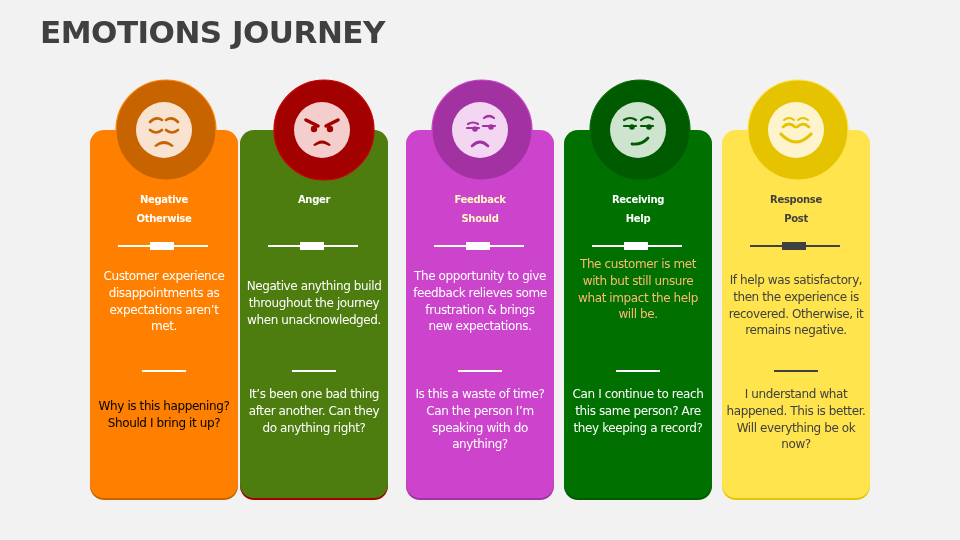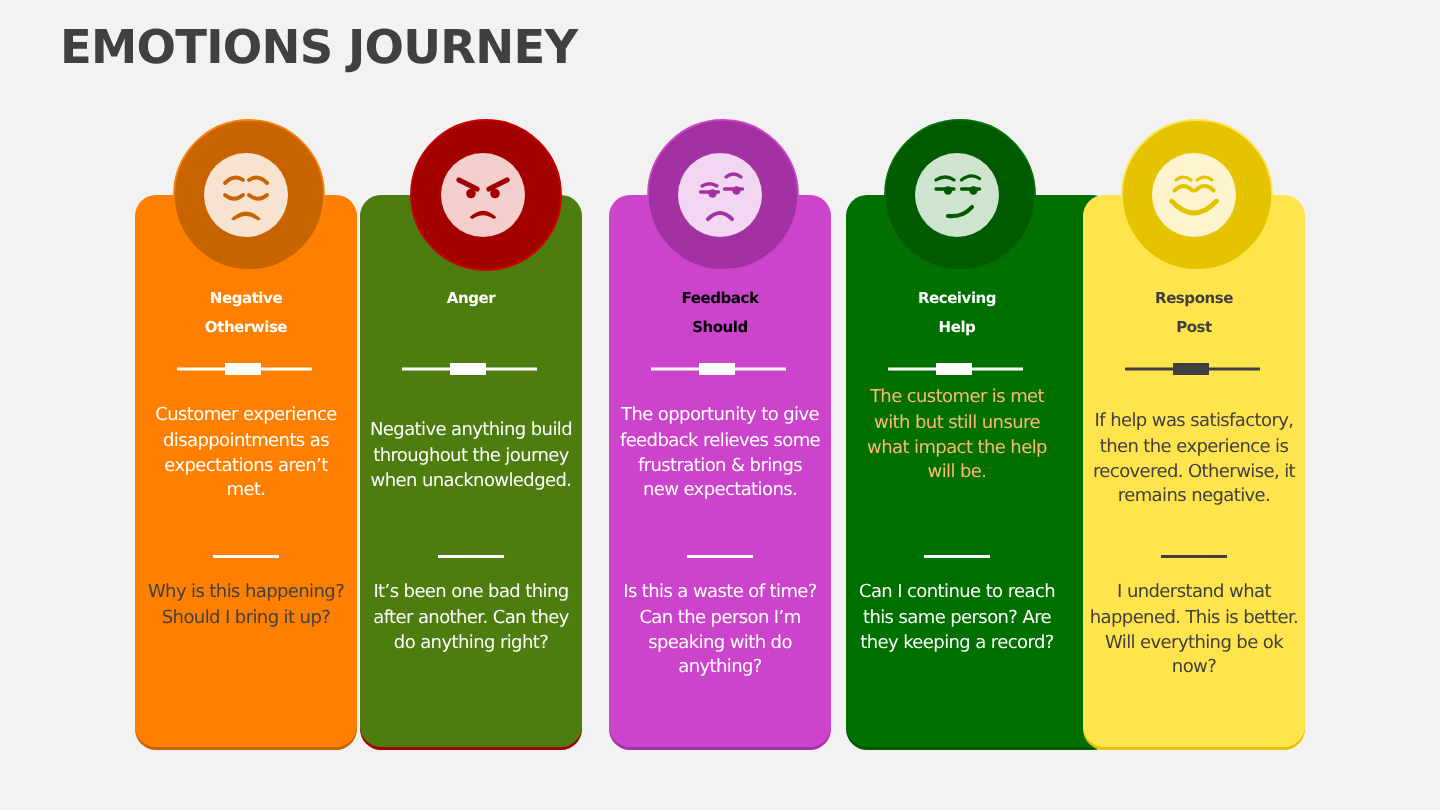--- a/index.html
+++ b/index.html
@@ -24,21 +24,21 @@
     <div class="card" style="left: 90px; background: rgb(255, 128, 0); box-shadow: rgb(200, 100, 0) 0px 2px 0px;">
     <div class="heading" style="color:#ffffff">
       <div>Negative</div>
       <div>Otherwise</div>
     </div>
     <div class="slider" style="background:#ffffff">
       <div class="knob" style="background:#ffffff"></div>
     </div>
     <div class="desc" style="color:#ffffff; top:138px">Customer experience disappointments as expectations aren’t met.</div>
     <div class="rule" style="background:#ffffff; top:240px"></div>
-    <div class="quote" style="color:#404040; top:256px">Why is this happening? Should I bring it up?</div>
+    <div class="quote" style="color:#000000; top:268px">Why is this happening? Should I bring it up?</div>
   </div>
     <div class="badge" style="left: 112px; top: 76px;">
     <svg viewBox="0 0 104 104">
       <path d="M6 58 A50 50 0 0 1 50 4 L51 10 A44 44 0 0 0 12 58 Z" fill="#c86400"></path>
       <circle cx="54" cy="54" r="50" fill="#c86400" stroke="#ff8000" stroke-width="1.2"></circle>
       <circle cx="52" cy="54" r="28" fill="#f8e2d0"></circle>
 
     <path d="M38 46 Q44 40 50 44" stroke="#c86400" stroke-width="2.6" fill="none" stroke-linecap="round"></path>
     <path d="M66 46 Q60 40 54 44" stroke="#c86400" stroke-width="2.6" fill="none" stroke-linecap="round"></path>
     <path d="M38 54 Q44 59 50 54" stroke="#c86400" stroke-width="2.6" fill="none" stroke-linecap="round"></path>
@@ -62,21 +62,21 @@
       <circle cx="54" cy="54" r="50" fill="#a30000" stroke="#cc0000" stroke-width="1.2"></circle>
       <circle cx="52" cy="54" r="28" fill="#f4cdcd"></circle>
 
     <path d="M36 44 L48 50" stroke="#a30000" stroke-width="3.5" stroke-linecap="round"></path>
     <path d="M68 44 L56 50" stroke="#a30000" stroke-width="3.5" stroke-linecap="round"></path>
     <circle cx="44" cy="53" r="3.2" fill="#a30000"></circle>
     <circle cx="60" cy="53" r="3.2" fill="#a30000"></circle>
     <path d="M43 69 Q52 60 61 69 L59 70 Q52 65 45 70 Z" fill="#a30000"></path>
     </svg></div>
     <div class="card" style="left: 406px; background: rgb(204, 68, 204); box-shadow: rgb(162, 50, 162) 0px 2px 0px;">
-    <div class="heading" style="color:#000000">
+    <div class="heading" style="color:#fef9c3">
       <div>Feedback</div>
       <div>Should</div>
     </div>
     <div class="slider" style="background:#ffffff">
       <div class="knob" style="background:#ffffff"></div>
     </div>
     <div class="desc" style="color:#ffffff; top:138px">The opportunity to give feedback relieves some frustration &amp; brings new expectations.</div>
     <div class="rule" style="background:#ffffff; top:240px"></div>
     <div class="quote" style="color:#ffffff; top:256px">Is this a waste of time? Can the person I’m speaking with do anything?</div>
   </div>
@@ -87,21 +87,21 @@
       <circle cx="52" cy="54" r="28" fill="#f2d6f2"></circle>
 
     <path d="M40 48 Q45 45 50 48" stroke="#a232a2" stroke-width="2.2" fill="none" stroke-linecap="round"></path>
     <path d="M56 42 Q61 38 66 42" stroke="#a232a2" stroke-width="2.2" fill="none" stroke-linecap="round"></path>
     <path d="M39 52 L51 52" stroke="#a232a2" stroke-width="2.2" stroke-linecap="round"></path>
     <circle cx="47" cy="53" r="2.8" fill="#a232a2"></circle>
     <path d="M55 50 L67 50" stroke="#a232a2" stroke-width="2.2" stroke-linecap="round"></path>
     <circle cx="63" cy="51" r="2.8" fill="#a232a2"></circle>
     <path d="M44 70 Q52 62 60 70" stroke="#a232a2" stroke-width="2.6" fill="none" stroke-linecap="round"></path>
     </svg></div>
-    <div class="card" style="left: 564px; background: rgb(0, 112, 0); box-shadow: rgb(0, 90, 0) 0px 2px 0px; padding-left: 30px;">
+    <div class="card" style="left: 564px; background: rgb(0, 112, 0); box-shadow: rgb(0, 90, 0) 0px 2px 0px;">
     <div class="heading" style="color:#ffffff">
       <div>Receiving</div>
       <div>Help</div>
     </div>
     <div class="slider" style="background:#ffffff">
       <div class="knob" style="background:#ffffff"></div>
     </div>
     <div class="desc" style="color:#fdba74; top:126px">The customer is met with but still unsure what impact the help will be.</div>
     <div class="rule" style="background:#ffffff; top:240px"></div>
     <div class="quote" style="color:#ffffff; top:256px">Can I continue to reach this same person? Are they keeping a record?</div>

